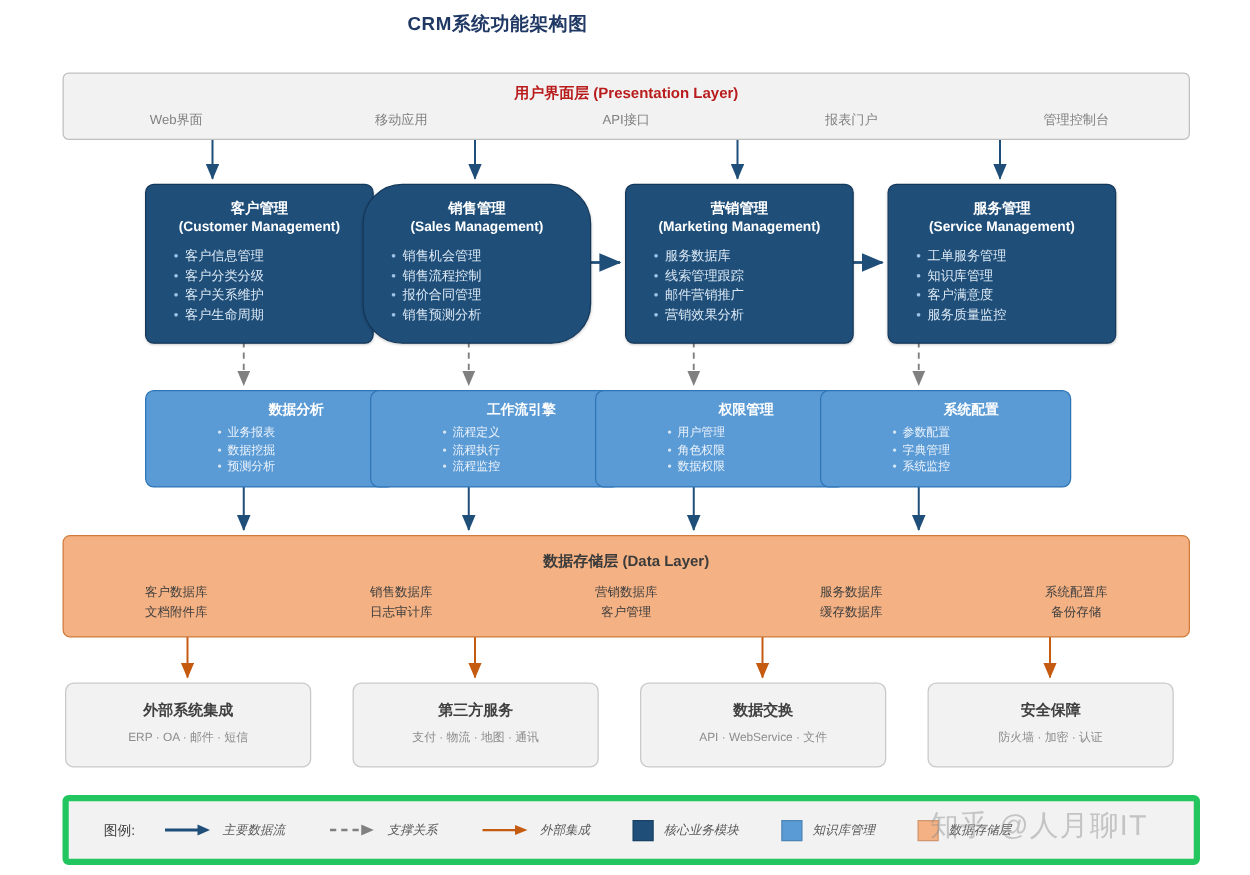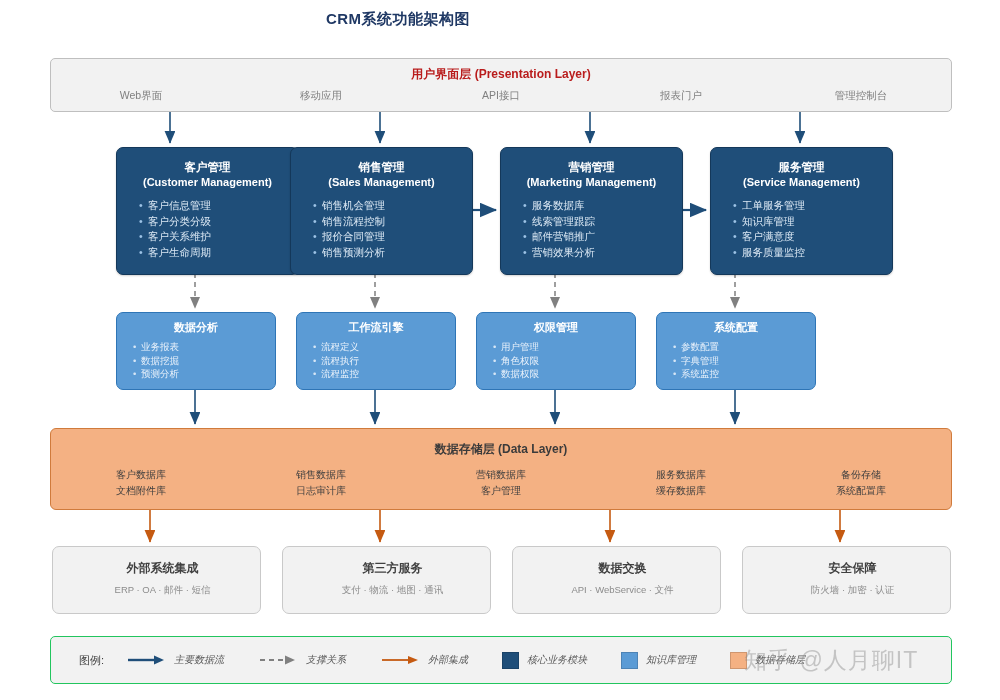--- a/index.html
+++ b/index.html
@@ -47,21 +47,21 @@
   .core-list li{
     color:#dce9f5;font-size:10.5px;line-height:15.5px;position:relative;padding-left:9px;
   }
   .core-list li:before{
     content:"•";position:absolute;left:0;top:0;color:#9dc3e6;
   }
 
   
   .sup{
     position:absolute;top:312px;width:158px;height:76px;
-    background:#5b9bd5;border:1px solid #2e75b6;border-radius:7px;
+    background:#5b9bd5;border:1px solid #2e75b6;border-radius:7px;padding-left:41px;
   }
   .sup-title{
     margin-top:7px;text-align:center;color:#ffffff;font-size:11px;font-weight:bold;
   }
   .sup-list{margin:5px 0 0 16px;padding:0;list-style:none;}
   .sup-list li{
     color:#eaf2fb;font-size:9.5px;line-height:13.5px;position:relative;padding-left:8px;
   }
   .sup-list li:before{content:"•";position:absolute;left:0;top:0;color:#d6e6f6;}
 
@@ -76,33 +76,33 @@
   }
   .data-cols{position:absolute;left:0;top:38px;width:100%;display:flex;}
   .data-col{flex:1;text-align:center;}
   .data-col span{
     display:block;font-size:10px;color:#3f3f3f;line-height:16px;
   }
 
   
   .integ{
     position:absolute;top:546px;width:195px;height:66px;
-    background:#f2f2f2;border:1px solid #c9c9c9;border-radius:7px;padding-left:12px;
+    background:#f2f2f2;border:1px solid #c9c9c9;border-radius:7px;
   }
   .integ-title{
     margin-top:13px;text-align:center;font-size:12px;font-weight:bold;color:#404040;
   }
   .integ-sub{
     margin-top:7px;text-align:center;font-size:9.5px;color:#8c8c8c;
   }
 
   
   .legend{
     position:absolute;left:50px;top:636px;width:900px;height:46px;
-    background:#f2f2f2;border:1px solid #22c55e;border-radius:5px;
+    background:#f2f2f2;border:5px solid #22c55e;border-radius:5px;
   }
   .legend-inner{
     position:absolute;left:28px;top:0;height:46px;display:flex;align-items:center;
   }
   .legend-label{font-size:11px;color:#404040;margin-right:22px;}
   .legend-item{display:flex;align-items:center;margin-right:34px;}
   .legend-item .ltext{font-size:10px;color:#595959;margin-left:8px;white-space:nowrap;font-style:italic;}
   .swatch{width:15px;height:15px;border:1px solid rgba(0,0,0,.15);}
 
   .watermark{
@@ -184,21 +184,21 @@
       <div class="en">(Customer Management)</div>
     </div>
     <ul class="core-list">
       <li>客户信息管理</li>
       <li>客户分类分级</li>
       <li>客户关系维护</li>
       <li>客户生命周期</li>
     </ul>
   </div>
 
-  <div class="core" style="left:290px;">
+  <div class="core" style="left:290px;border-radius:32px;">
     <div class="core-title">
       <div>销售管理</div>
       <div class="en">(Sales Management)</div>
     </div>
     <ul class="core-list">
       <li>销售机会管理</li>
       <li>销售流程控制</li>
       <li>报价合同管理</li>
       <li>销售预测分析</li>
     </ul>
@@ -279,22 +279,22 @@
       </div>
       <div class="data-col">
         <span>营销数据库</span>
         <span>客户管理</span>
       </div>
       <div class="data-col">
         <span>服务数据库</span>
         <span>缓存数据库</span>
       </div>
       <div class="data-col">
+        <span>系统配置库</span>
         <span>备份存储</span>
-        <span>系统配置库</span>
       </div>
     </div>
   </div>
 
   <div class="integ" style="left:52px;">
     <div class="integ-title">外部系统集成</div>
     <div class="integ-sub">ERP · OA · 邮件 · 短信</div>
   </div>
   <div class="integ" style="left:282px;">
     <div class="integ-title">第三方服务</div>

